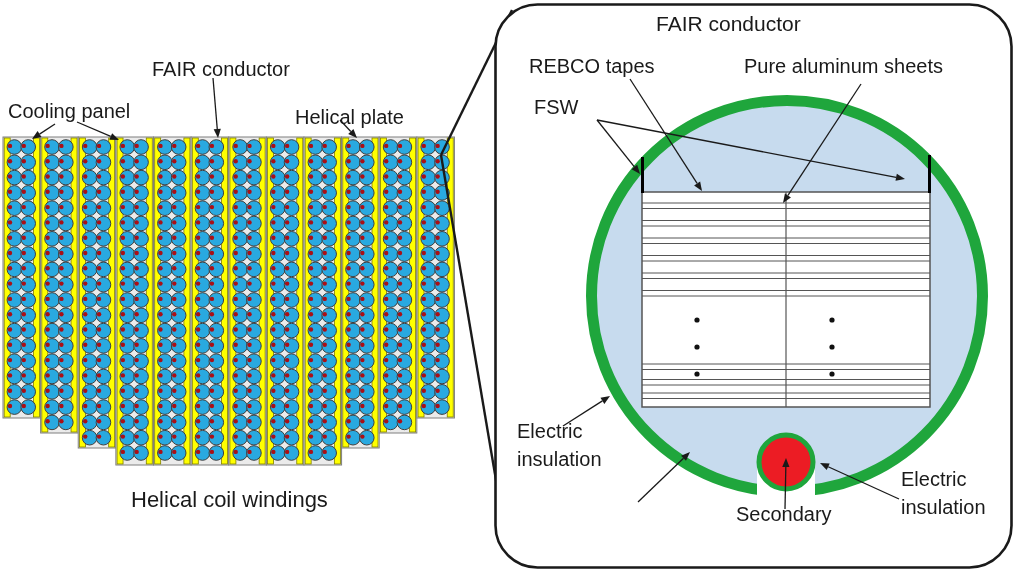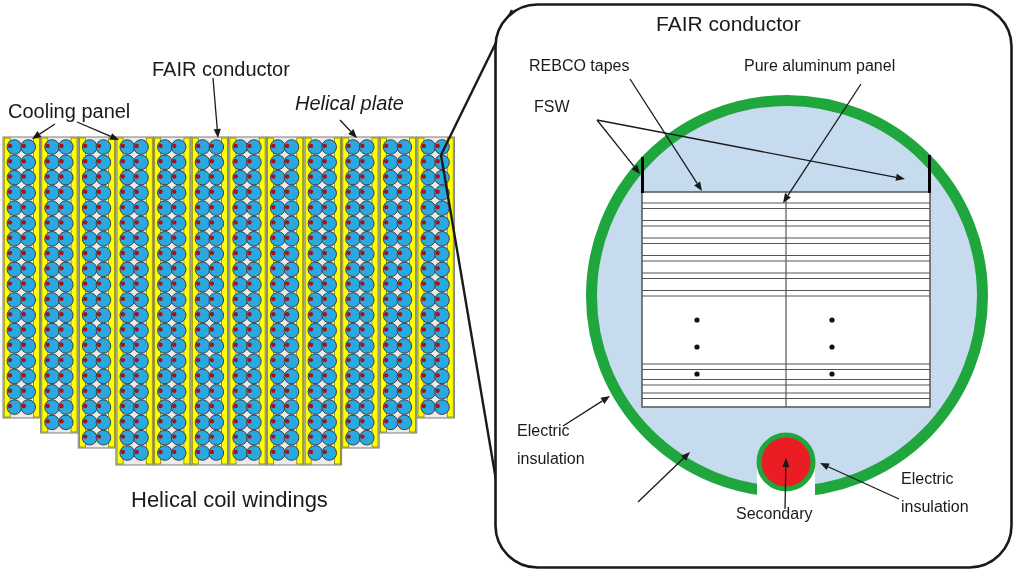--- a/index.html
+++ b/index.html
@@ -1,19 +1,19 @@
 <!DOCTYPE html>
 <html><head>
 <meta charset="utf-8">
 <style>
   html,body{margin:0;padding:0;background:#fff;}
   #stage{position:relative;width:1020px;height:574px;background:#ffffff;overflow:hidden;
          font-family:"Liberation Sans",sans-serif;color:#1a1a1a;}
   #canvas{position:absolute;left:0;top:0;}
-  .lbl{position:absolute;white-space:nowrap;font-size:16px;line-height:28px;color:#1a1a1a;}
+  .lbl{position:absolute;white-space:nowrap;font-size:20px;line-height:28px;color:#1a1a1a;}
   .lbl.small{font-size:20px;}
   .lbl.title{font-size:21px;}
   .lbl.caption{font-size:22px;}
 </style>
 </head>
 <body>
 
 <div id="stage">
 
   <svg id="canvas" width="1020" height="574" viewBox="0 0 1020 574">
@@ -1104,26 +1104,26 @@
         <polygon points="690,452 681.0173110373769,455.6429794126194 686.0076937943898,460.83297747991276" fill="#1a1a1a"></polygon>
         <line x1="785" y1="509" x2="785.82356332559" y2="466.9982703949105" stroke="#1a1a1a" stroke-width="1.3"></line>
         <polygon points="786,458 782.2242551676259,466.92769572514646 789.4228714835542,467.0688450646745" fill="#1a1a1a"></polygon>
         <line x1="899" y1="499" x2="828.1897443123266" y2="466.7320353828324" stroke="#1a1a1a" stroke-width="1.3"></line>
         <polygon points="820,463 826.6969301591937,470.00793310776305 829.6825584654596,463.45613765790176" fill="#1a1a1a"></polygon>
       </g>
     </svg>
 
   <div class="lbl small" style="left:8px;top:97px;">Cooling panel</div>
   <div class="lbl small" style="left:152px;top:55px;">FAIR conductor</div>
-  <div class="lbl small" style="left:295px;top:89px;font-style:italic;">Helical plate</div>
+  <div class="lbl small" style="left:295px;top:103px;">Helical plate</div>
   <div class="lbl caption" style="left:131px;top:486px;">Helical coil windings</div>
 
   <div class="lbl title" style="left:656px;top:10px;">FAIR conductor</div>
   <div class="lbl" style="left:529px;top:52px;">REBCO tapes</div>
-  <div class="lbl" style="left:744px;top:52px;">Pure aluminum panel</div>
+  <div class="lbl" style="left:744px;top:52px;">Pure aluminum sheets</div>
   <div class="lbl" style="left:534px;top:93px;">FSW</div>
 
   <div class="lbl" style="left:517px;top:417px;">
     <div>Electric</div>
     <div>insulation</div>
   </div>
 
   <div class="lbl" style="left:526px;top:500px;">
   </div>
 

